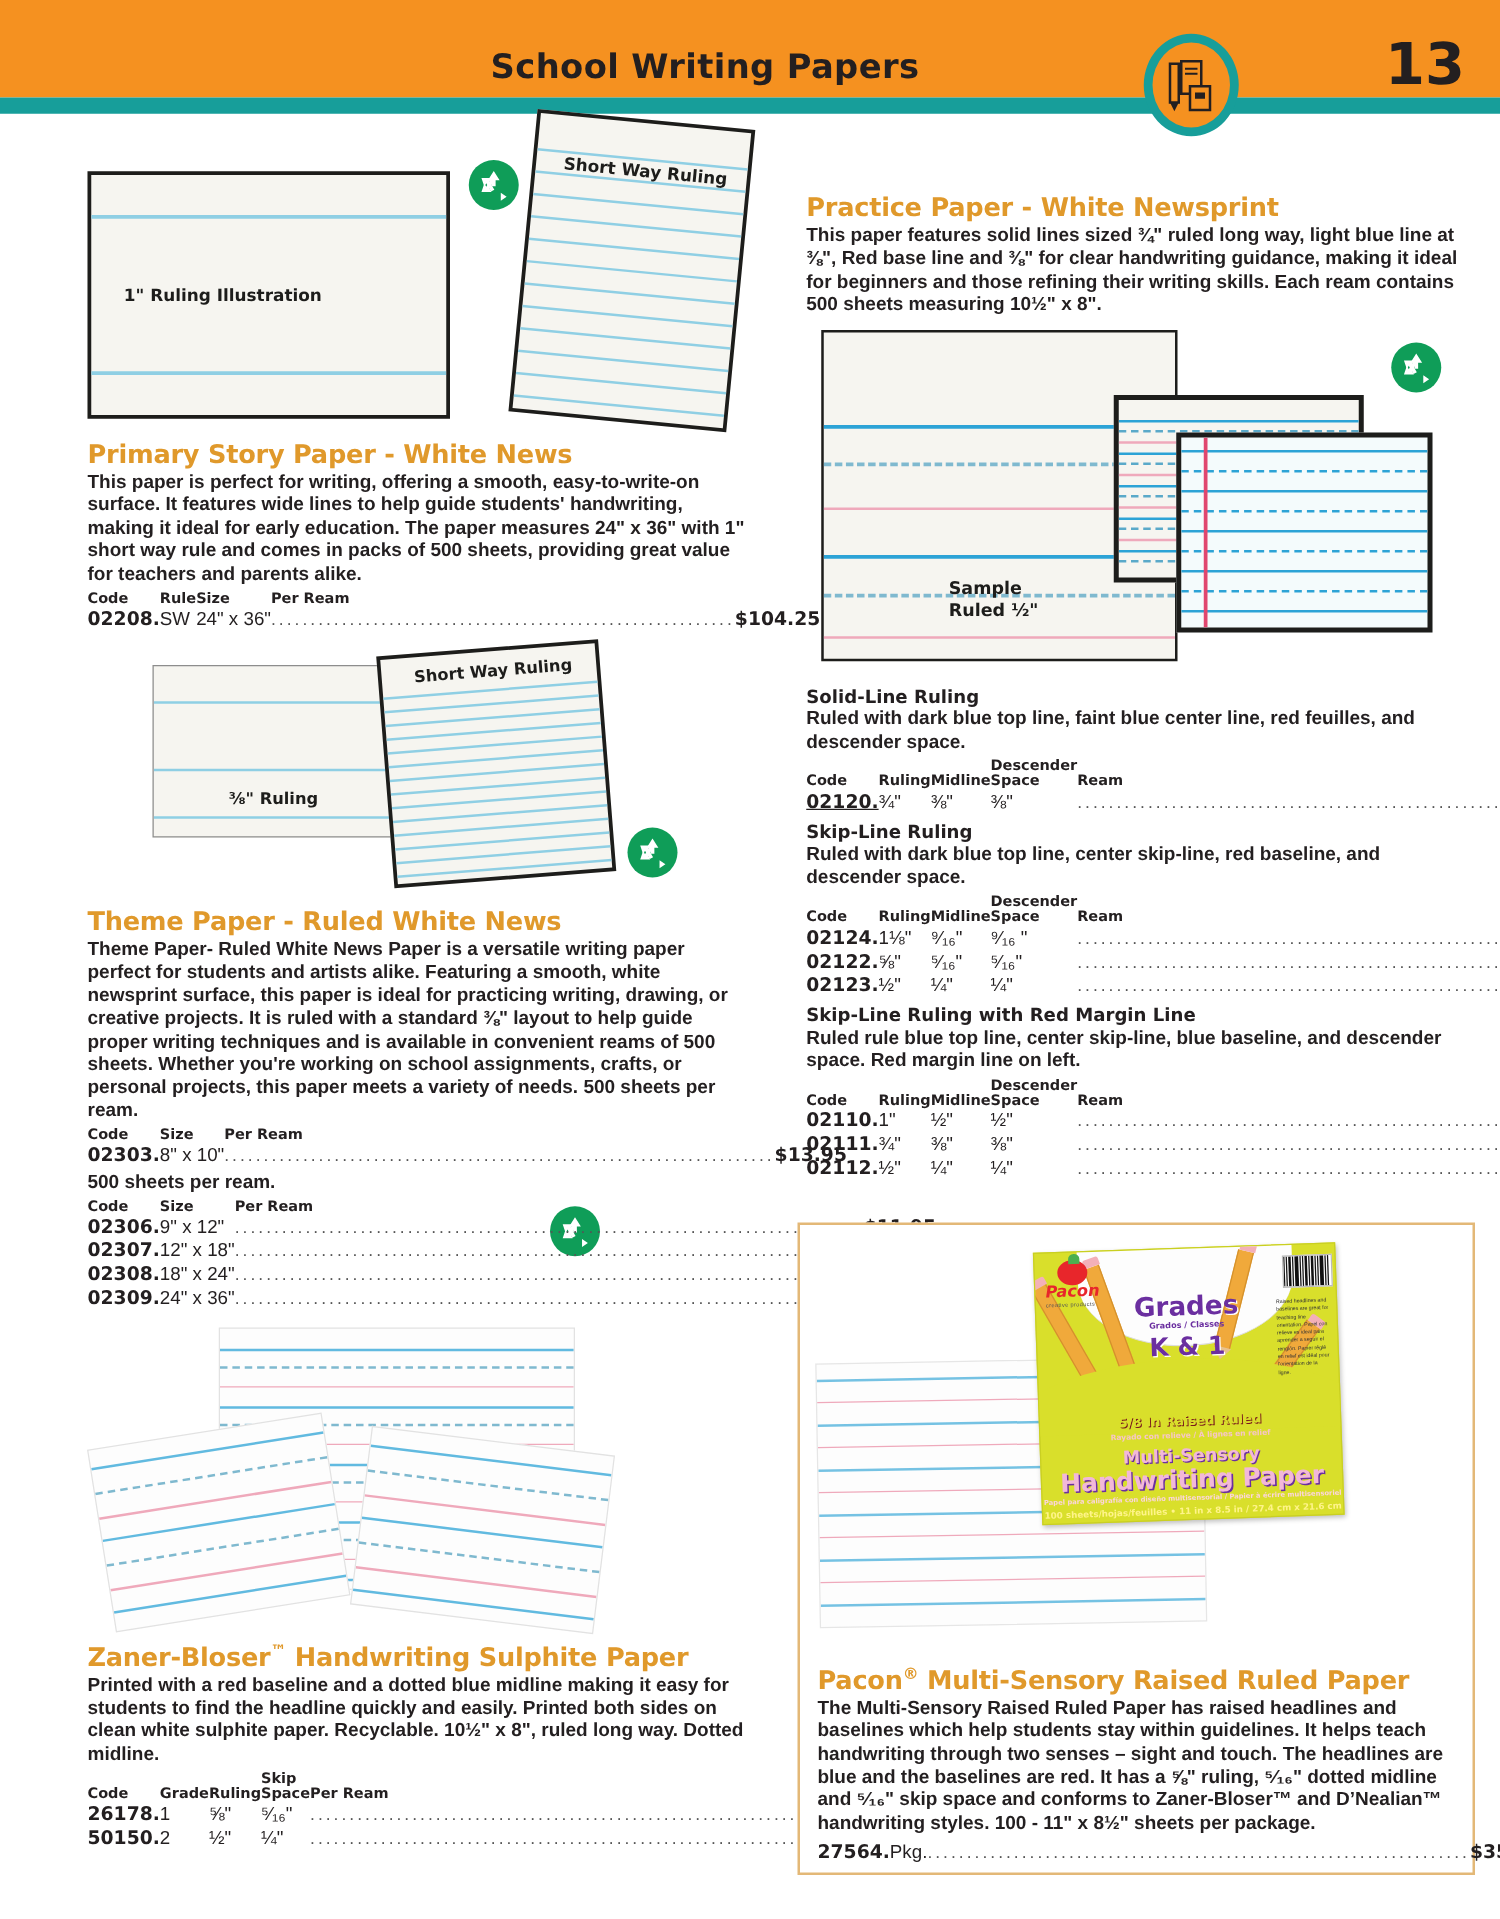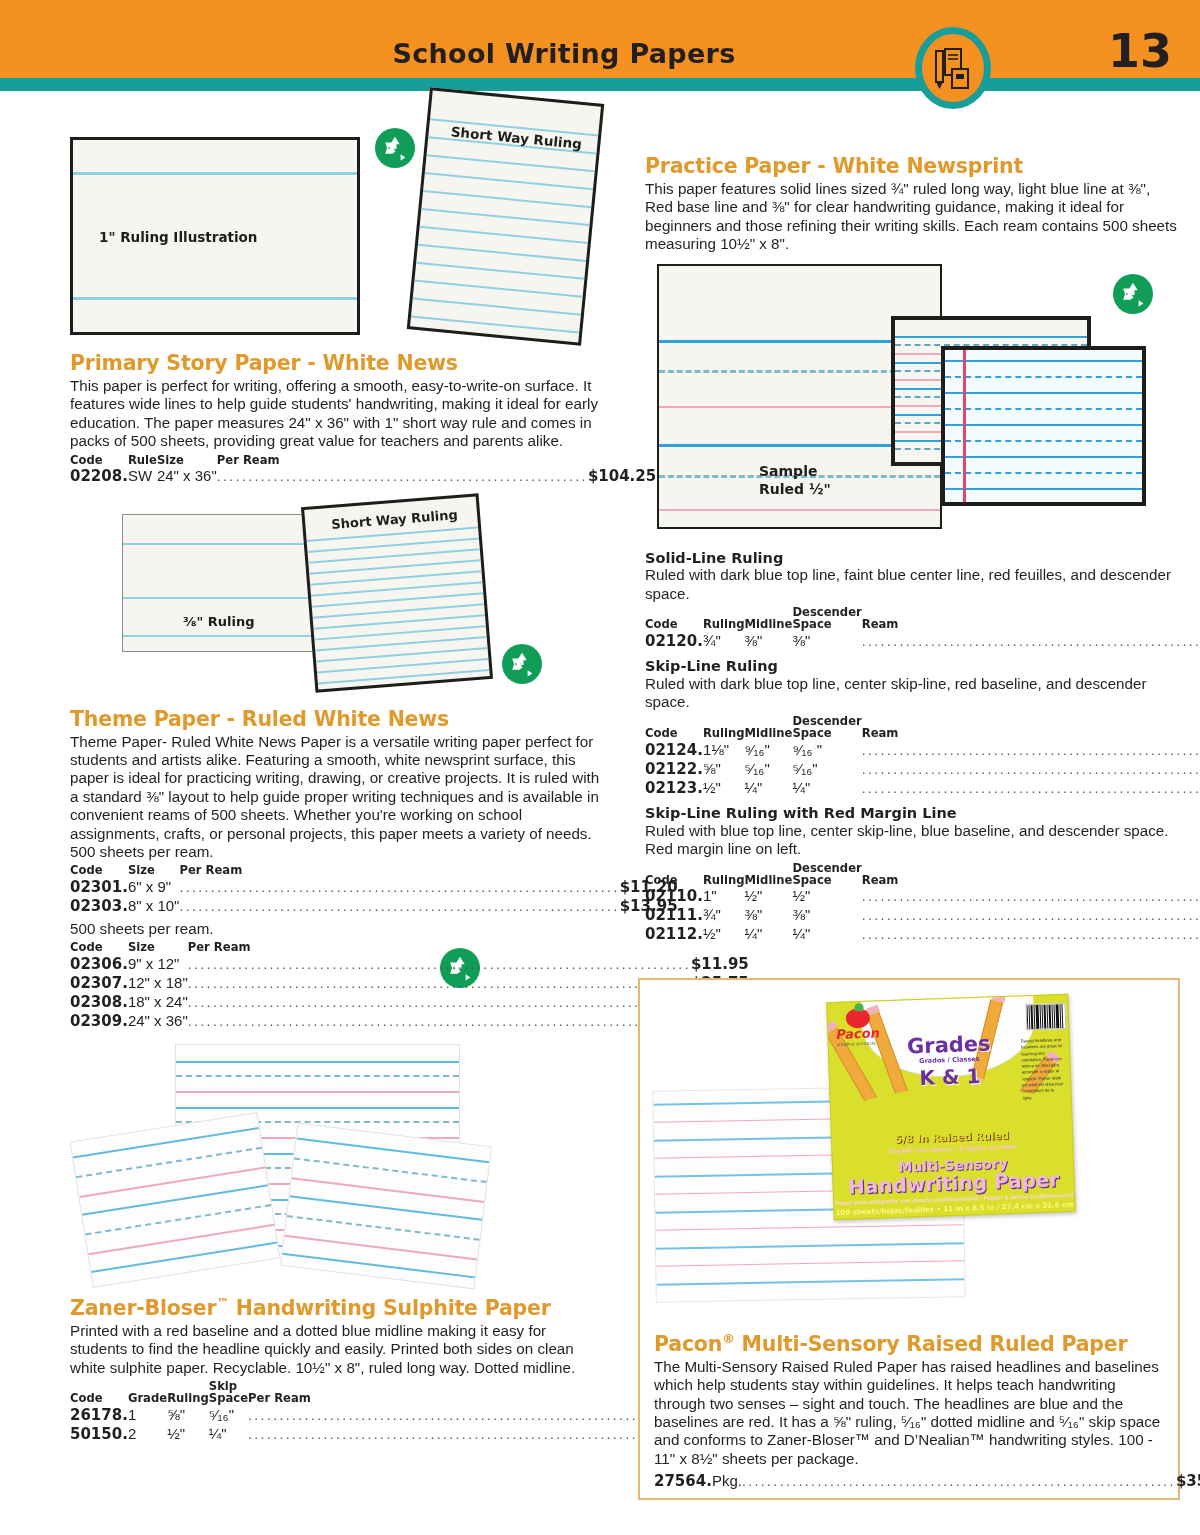--- a/index.html
+++ b/index.html
@@ -42,21 +42,21 @@
     font-family:"DejaVu Sans", sans-serif;
     font-size:20.5px; font-weight:bold; color:#E0992B;
     margin:0 0 2px 0; line-height:1.12; letter-spacing:-0.2px;
   }
   h3.sub-title {
     font-family:"DejaVu Sans", sans-serif;
     font-size:14.5px; font-weight:bold; color:#231f20;
     margin:8px 0 0 0; line-height:1.15;
   }
   p.body {
-    font-size:15.2px; line-height:1.21; margin:0 0 2px 0; color:#231f20;
+    font-size:15.2px; line-height:1.21; margin:0 0 2px 0; color:#231f20;font-weight:bold;
   }
   sup.tm { font-size:.62em; vertical-align:super; }
 
   
   table.price { width:100%; border-collapse:collapse; margin-top:3px; }
   table.price th {
     font-family:"DejaVu Sans", sans-serif;
     font-size:11.6px; font-weight:bold; text-align:left;
     padding:0 0 1px 0; color:#231f20; vertical-align:bottom; line-height:1.05;
   }
@@ -255,28 +255,20 @@
     <table class="price">
       <thead>
           <tr>
         <th style="width:78px">Code</th>
         <th>Size</th>
         <th class="ream-h" style="width:92px">Per Ream</th>
       </tr>
         </thead>
       <tbody>
         <tr>
-          <td class="code">02301.</td>
-          <td>6" x 9"</td>
-          <td class="dots">
-              <span class="dotfill">......................................................................</span>
-            </td>
-          <td class="price-val">$11.20</td>
-        </tr>
-        <tr>
           <td class="code">02303.</td>
           <td>8" x 10"</td>
           <td class="dots">
               <span class="dotfill">......................................................................</span>
             </td>
           <td class="price-val">$13.95</td>
         </tr>
       </tbody>
     </table>
   </div>
@@ -481,21 +473,21 @@
               <th style="width: 88px;">Midline</th>
               <th>
                 <span class="two-line-h">Descender</span>
                 <span class="two-line-h">Space</span>
               </th>
               <th class="ream-h" style="width: 80px;">Ream</th>
             </tr>
           </thead>
           <tbody>
             <tr>
-              <td class="code" style="width: 78px;">02120.</td>
+              <td class="code" style="width: 78px; text-decoration: underline;">02120.</td>
               <td style="width: 82px;">¾"</td>
               <td style="width: 88px;">⅜"</td>
               <td>⅜"</td>
               <td class="dots">
                 <span class="dotfill">................................................................................</span>
               </td>
             </tr>
           </tbody>
         </table>
       </div>
@@ -541,21 +533,21 @@
               <td>¼"</td>
               <td class="dots">
                 <span class="dotfill">................................................................................</span>
               </td>
             </tr>
           </tbody>
         </table>
       </div>
       <div>
         <h3 class="sub-title">Skip-Line Ruling with Red Margin Line</h3>
-        <p class="body">Ruled with blue top line, center skip-line, blue baseline, and descender space. Red margin line on left.</p>
+        <p class="body">Ruled rule blue top line, center skip-line, blue baseline, and descender space. Red margin line on left.</p>
         <table class="price">
           <thead>
             <tr>
               <th style="width: 78px;">Code</th>
               <th style="width: 82px;">Ruling</th>
               <th style="width: 88px;">Midline</th>
               <th>
                 <span class="two-line-h">Descender</span>
                 <span class="two-line-h">Space</span>
               </th>

